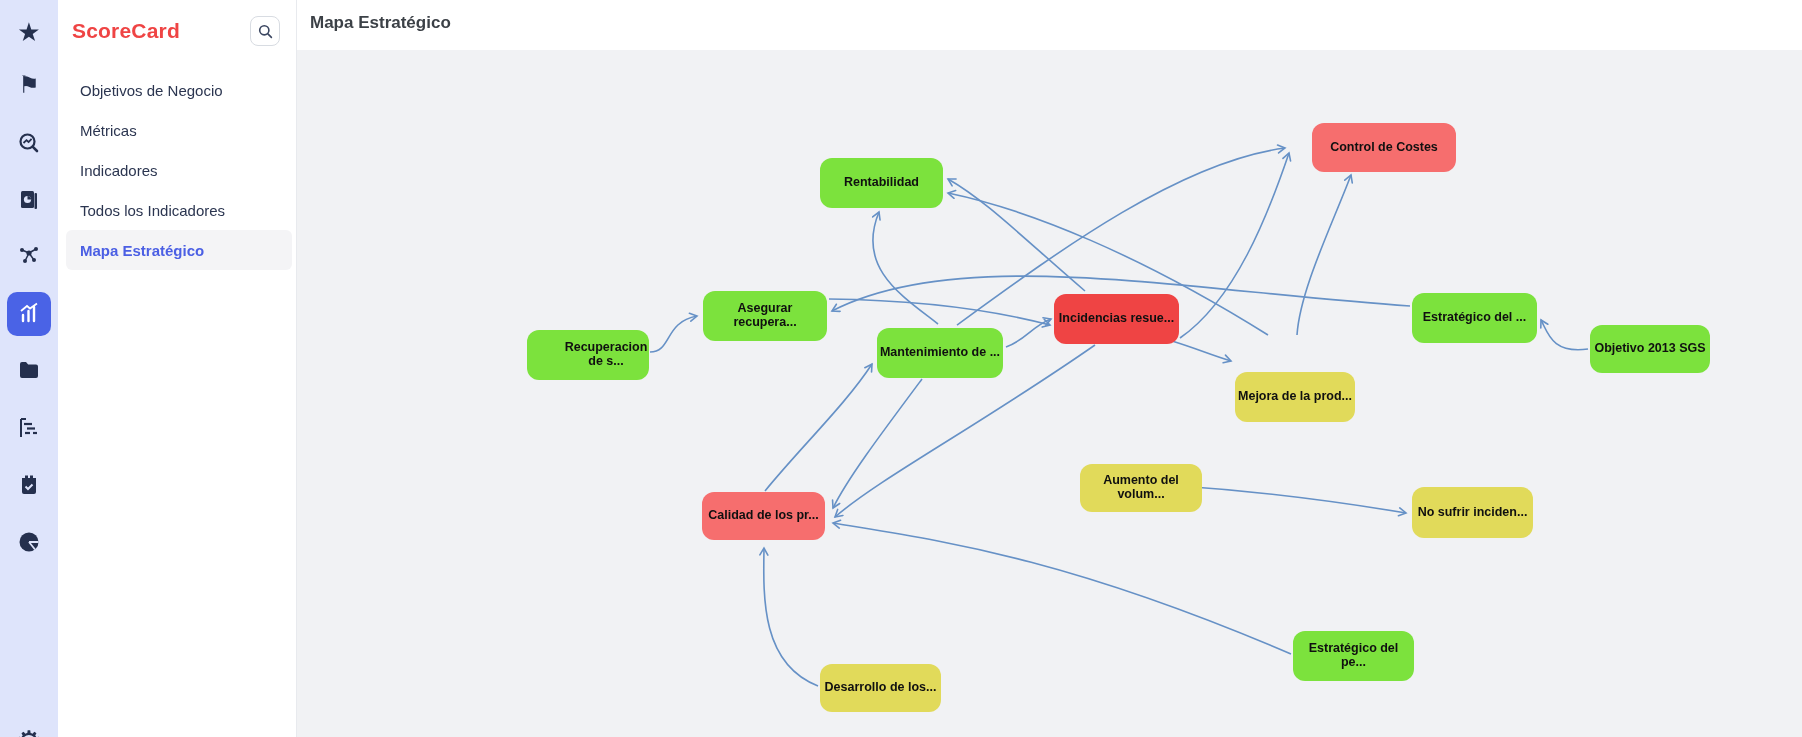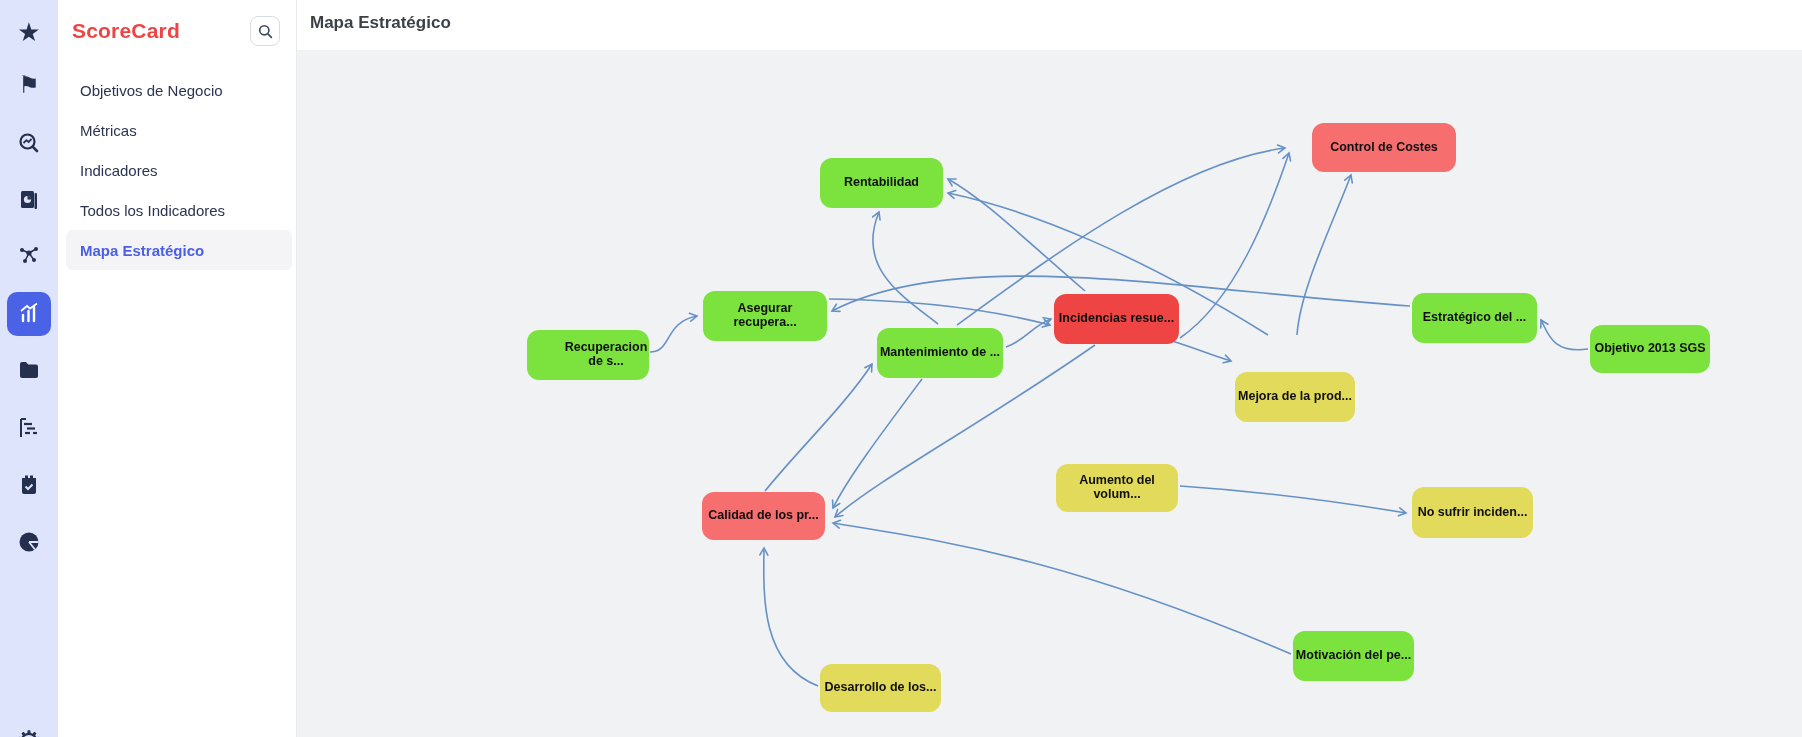--- a/index.html
+++ b/index.html
@@ -190,18 +190,18 @@
 <div id="nodes">
     <div class="node" style="left: 820px; top: 158px; width: 123px; height: 50px; background: rgb(124, 226, 61);">Rentabilidad</div>
     <div class="node" style="left: 1292px; top: 123px; width: 144px; height: 49px; background: rgb(246, 110, 110); margin-left: 20px;">Control de Costes</div>
     <div class="node" style="left: 527px; top: 330px; width: 122px; height: 50px; background: rgb(124, 226, 61); padding-left: 38px;">Recuperacion de s...</div>
     <div class="node" style="left: 703px; top: 291px; width: 124px; height: 50px; background: rgb(124, 226, 61);">Asegurar recupera...</div>
     <div class="node" style="left: 877px; top: 328px; width: 126px; height: 50px; background: rgb(124, 226, 61);">Mantenimiento de ...</div>
     <div class="node" style="left: 1054px; top: 294px; width: 125px; height: 50px; background: #ef4444;">Incidencias resue...</div>
     <div class="node" style="left: 1235px; top: 324px; width: 120px; height: 50px; background: rgb(225, 218, 90); margin-top: 48px;">Mejora de la prod...</div>
     <div class="node" style="left: 1412px; top: 293px; width: 125px; height: 50px; background: rgb(124, 226, 61);">Estratégico del ...</div>
     <div class="node" style="left: 1590px; top: 325px; width: 120px; height: 48px; background: rgb(124, 226, 61);">Objetivo 2013 SGS</div>
-    <div class="node" style="left: 1056px; top: 464px; width: 122px; height: 48px; background: rgb(225, 218, 90);">Aumento del volum...</div>
+    <div class="node" style="left: 1080px; top: 464px; width: 122px; height: 48px; background: rgb(225, 218, 90);">Aumento del volum...</div>
     <div class="node" style="left: 702px; top: 492px; width: 123px; height: 48px; background: rgb(246, 110, 110);">Calidad de los pr...</div>
     <div class="node" style="left: 1412px; top: 487px; width: 121px; height: 51px; background: rgb(225, 218, 90);">No sufrir inciden...</div>
     <div class="node" style="left: 820px; top: 664px; width: 121px; height: 48px; background: rgb(225, 218, 90); text-align: center;">Desarrollo de los...</div>
-    <div class="node" style="left: 1293px; top: 631px; width: 121px; height: 50px; background: rgb(124, 226, 61);">Motivación del pe...</div>
+    <div class="node" style="left: 1293px; top: 631px; width: 121px; height: 50px; background: rgb(124, 226, 61);">Estratégico del pe...</div>
   </div>
 
 </body></html>

